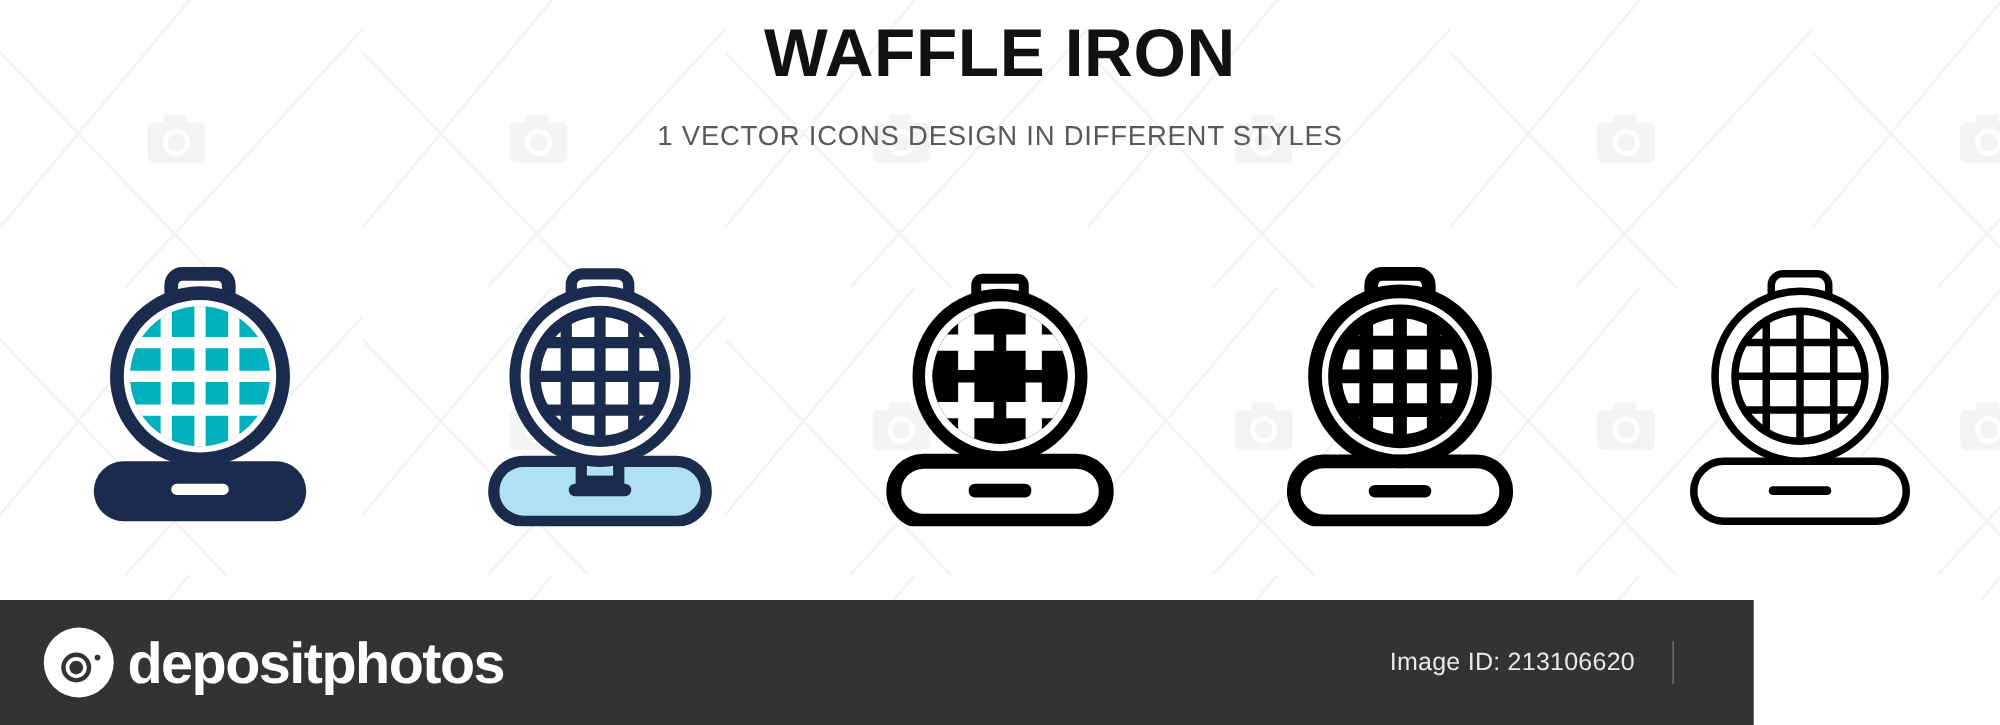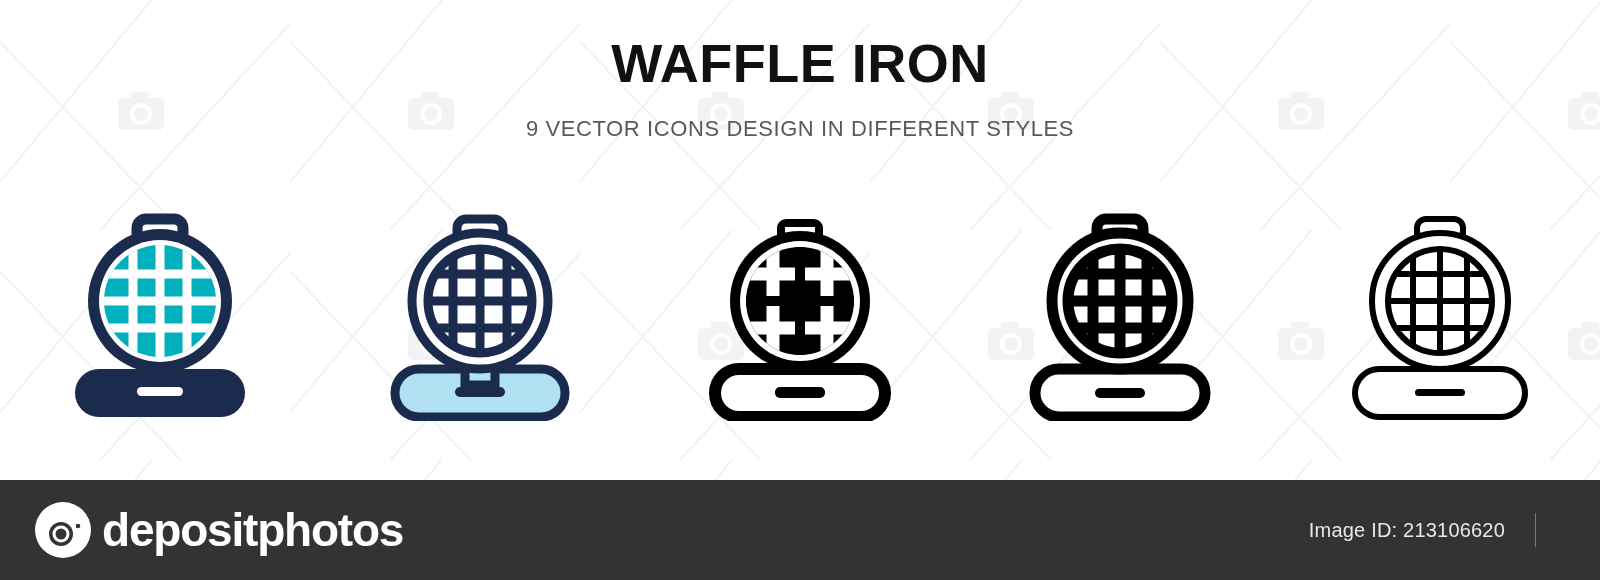--- a/index.html
+++ b/index.html
@@ -24,21 +24,21 @@
   }
 
   
   .header { position:absolute; top:0; left:0; width:1600px; z-index:2; }
   .title {
     text-align:center;
     font-size:54px;
     font-weight:bold;
     letter-spacing:0.5px;
     color:#111111;
-    margin-top:36px;
+    margin-top:16px;
     line-height:1;
   }
   .subtitle {
     text-align:center;
     font-size:22px;
     font-weight:normal;
     letter-spacing:0.6px;
     color:#59595c;
     margin-top:28px;
     line-height:1;
@@ -57,21 +57,21 @@
   .icon-cell {
     width:220px; height:220px;
     display:flex; align-items:center; justify-content:center;
   }
   .icon-cell svg { display:block; }
 
   
   .footer {
     position:absolute;
     left:0; bottom:0;
-    width:1600px; height:100px;
+    width:1403px; height:100px;
     background:#333333;
     display:flex;
     align-items:center;
     z-index:3;
   }
   .brand {
     display:flex;
     align-items:center;
     margin-left:34px;
   }
@@ -122,21 +122,21 @@
           <circle cx="23" cy="22" r="11" fill="#ffffff"></circle>
           <circle cx="23" cy="22" r="7" fill="#f2f3f5"></circle>
         </g>
       </pattern>
     </defs>
     <rect x="0" y="0" width="1600" height="480" fill="url(#wm)"></rect>
   </svg>
 
   <div class="header">
     <div class="title">WAFFLE IRON</div>
-    <div class="subtitle">9 VECTOR ICONS DESIGN IN DIFFERENT STYLES</div>
+    <div class="subtitle">1 VECTOR ICONS DESIGN IN DIFFERENT STYLES</div>
   </div>
 
   <div class="icon-row">
 
     <div class="icon-cell">
       <svg width="190" height="210" viewBox="0 0 190 210">
         <defs>
           <clipPath id="c1">
               <circle cx="95" cy="90" r="56"></circle>
             </clipPath>

